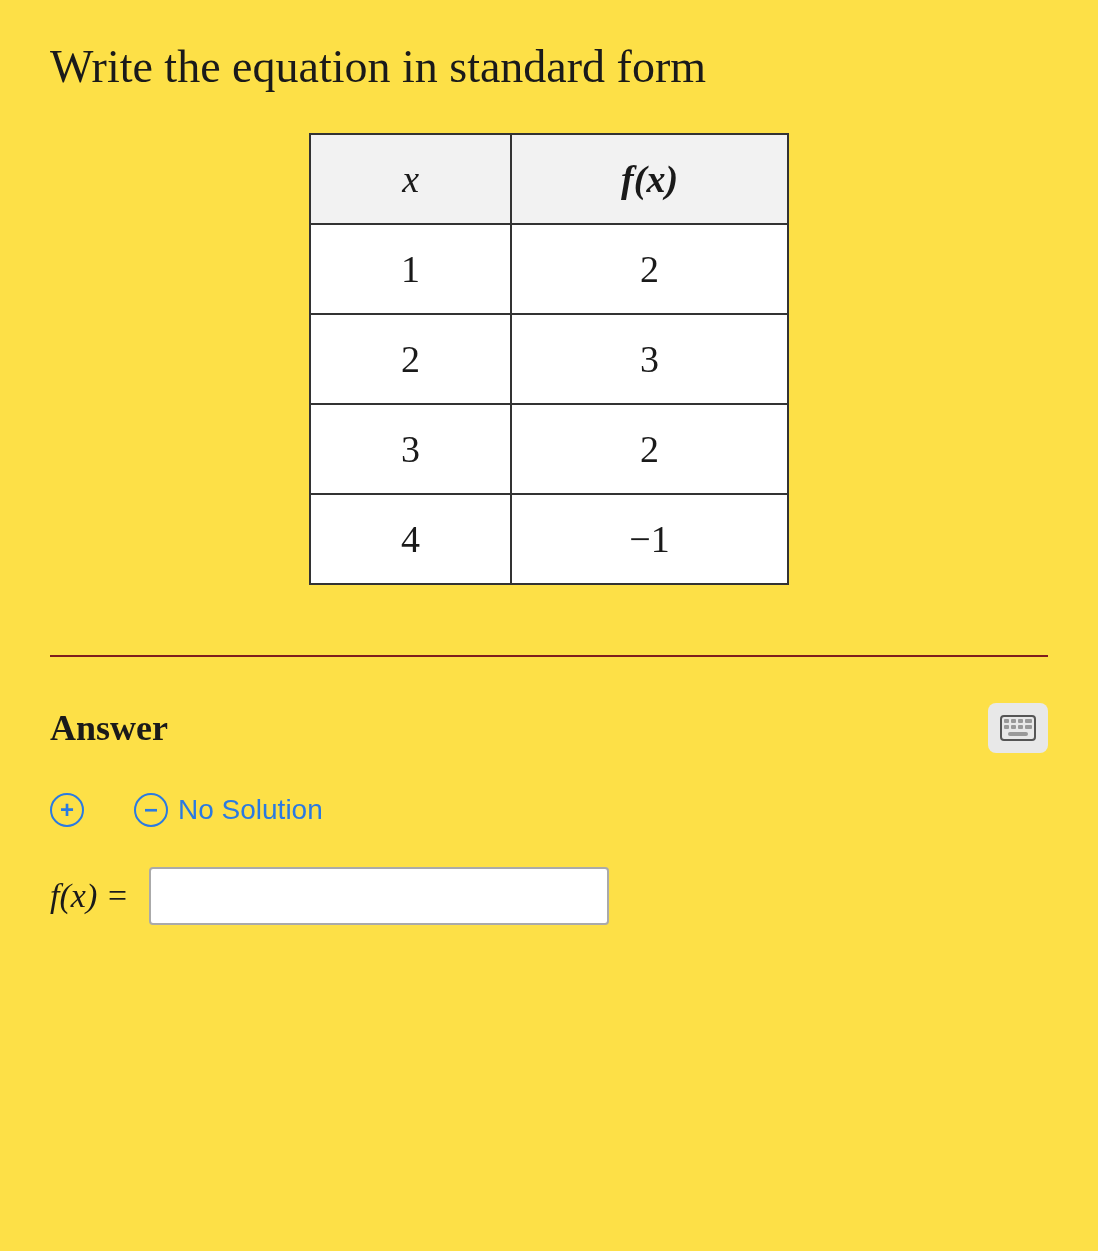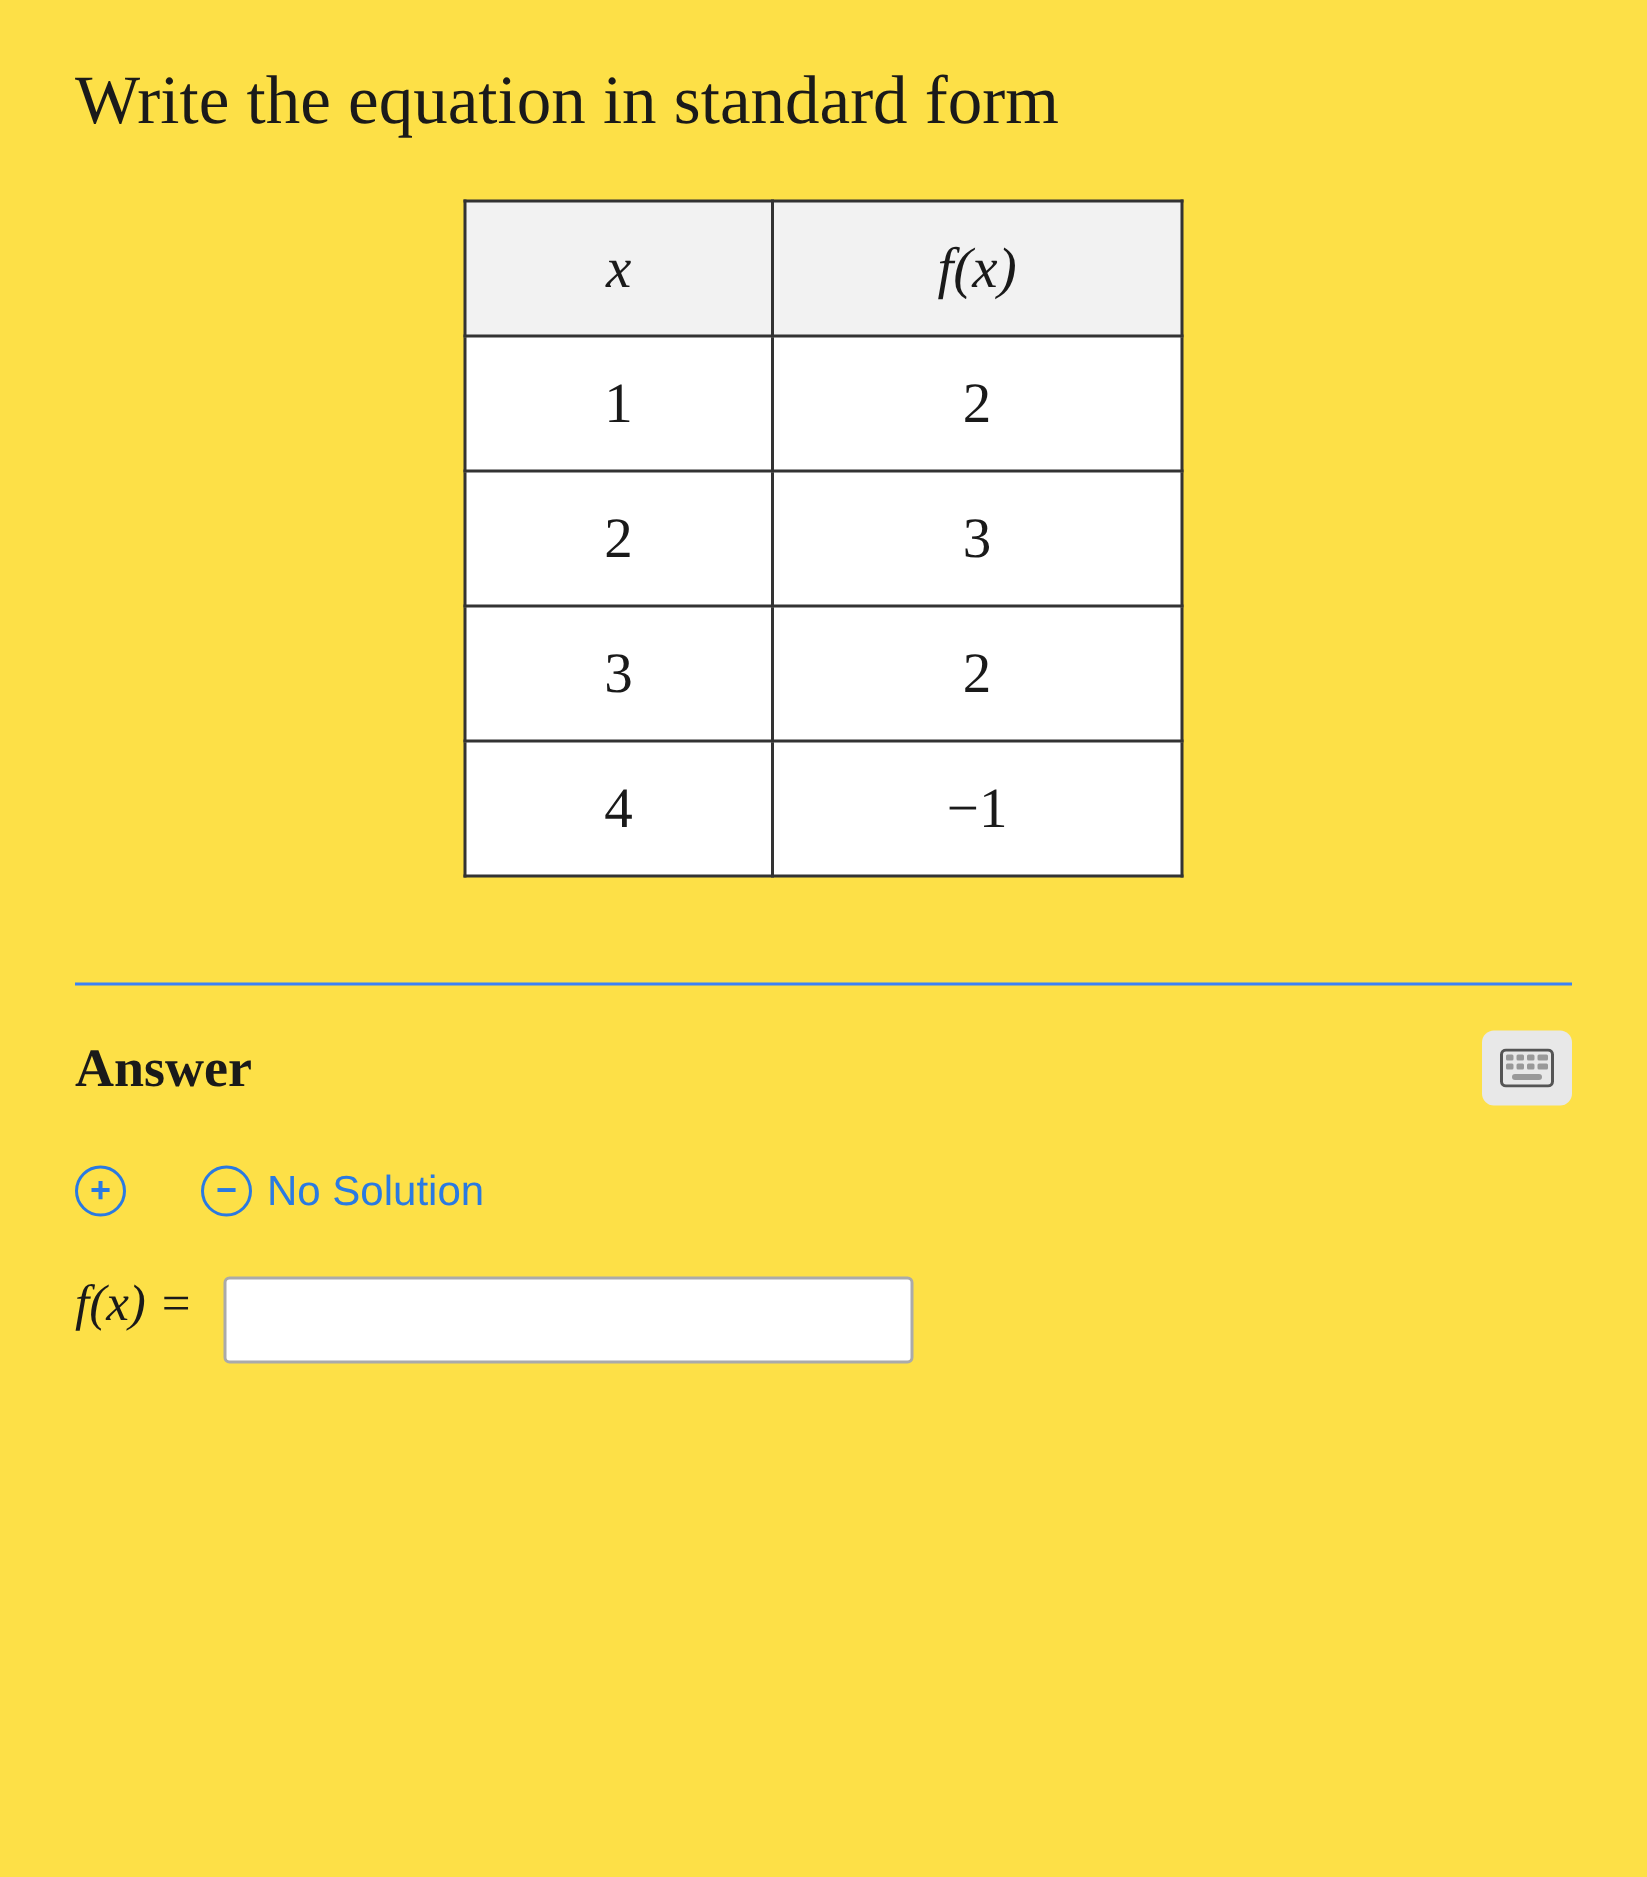--- a/index.html
+++ b/index.html
@@ -63,30 +63,31 @@
       font-weight: 400;
       font-family: 'Georgia', serif;
     }
 
     .data-table thead th.col-x {
       font-style: italic;
     }
 
     .data-table thead th.col-fx {
       font-style: italic;
+      font-weight: bold;
     }
 
     .data-table tbody td {
       font-style: normal;
       background: #ffffff;
     }
 
     .answer-section {
-      border-top: 2px solid #3b82f6;
-      padding-top: 30px;
+      border-top: 2px solid #7f1d1d;
+      padding-top: 46px;
       margin-top: 10px;
     }
 
     .answer-label {
       font-size: 36px;
       font-weight: 700;
       color: #1a1a1a;
       margin-bottom: 40px;
       display: flex;
       align-items: center;
@@ -142,20 +143,21 @@
       align-items: center;
       justify-content: center;
       font-size: 24px;
       font-weight: 700;
       color: #2a7ae2;
       flex-shrink: 0;
     }
 
     .answer-input-row {
       display: flex;
+      align-items: center;
       gap: 20px;
       margin-top: 10px;
     }
 
     .answer-input-label {
       font-size: 34px;
       font-style: italic;
       color: #1a1a1a;
       font-family: 'Georgia', serif;
     }

